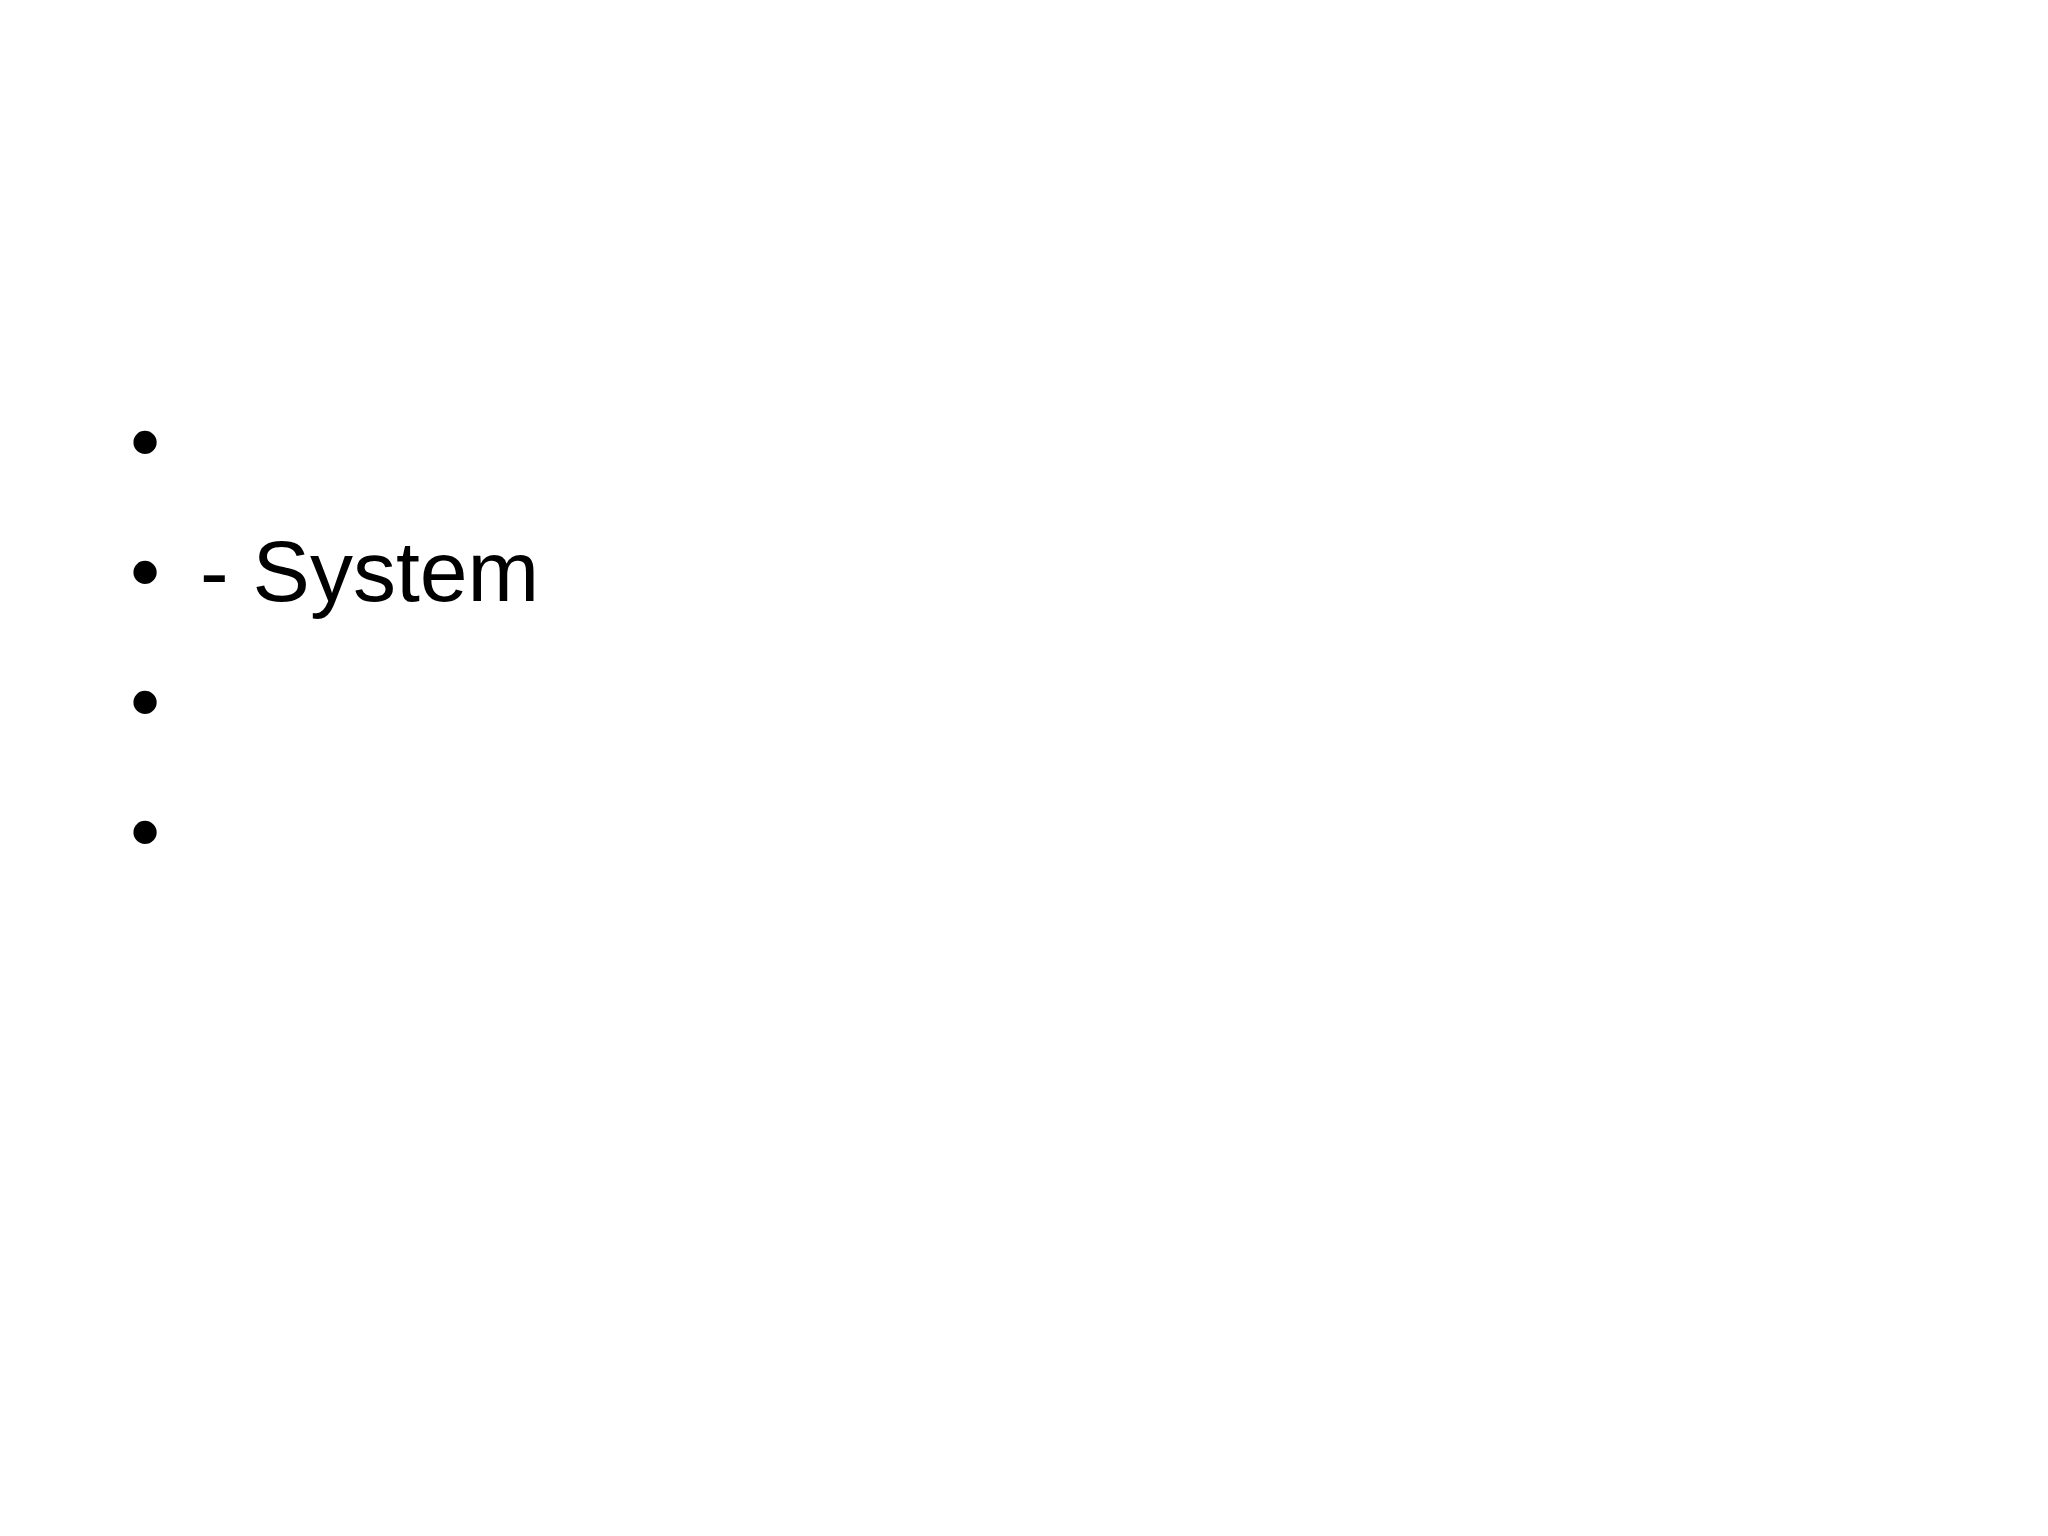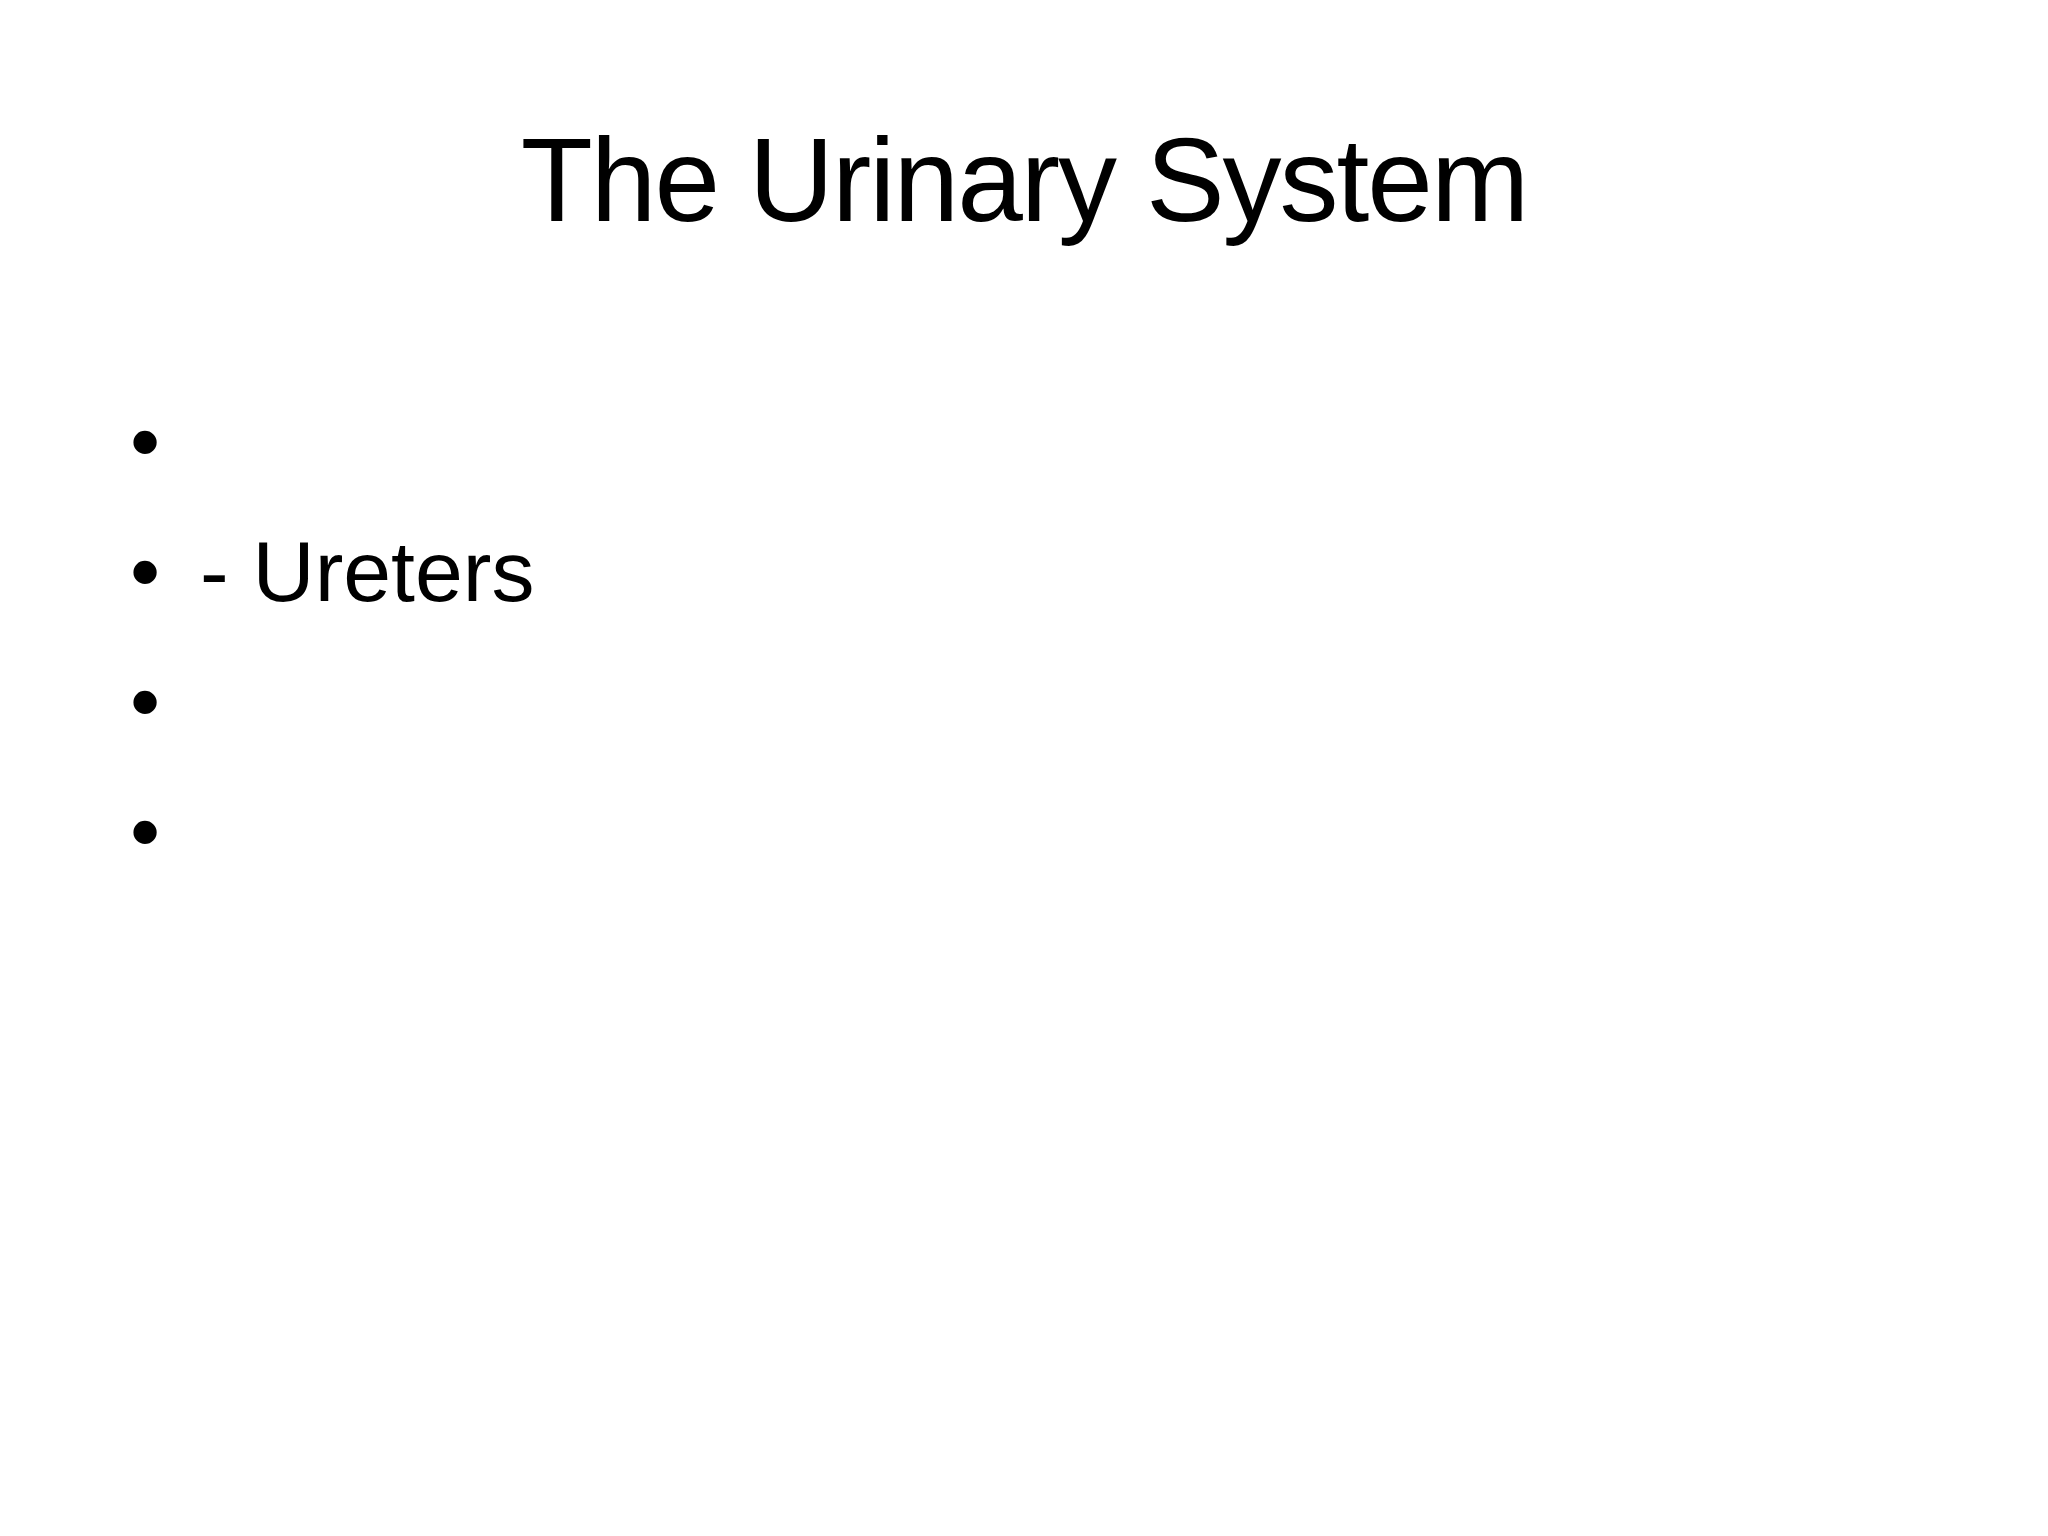--- a/index.html
+++ b/index.html
@@ -50,29 +50,28 @@
     flex: 0 0 70px;
   }
   .bullet-text {
     display: inline-block;
   }
 </style>
 </head>
 <body>
 
 <div class="slide">
-  <h1 class="slide-title">The Urinary System</h1>
 
   <ul class="bullet-list">
     <li class="bullet-item">
       <span class="bullet-dot">•</span>
     </li>
     <li class="bullet-item">
       <span class="bullet-dot">•</span>
-      <span class="bullet-text">- Ureters</span>
+      <span class="bullet-text">- System</span>
     </li>
     <li class="bullet-item">
       <span class="bullet-dot">•</span>
     </li>
     <li class="bullet-item">
       <span class="bullet-dot">•</span>
     </li>
   </ul>
 </div>
 

